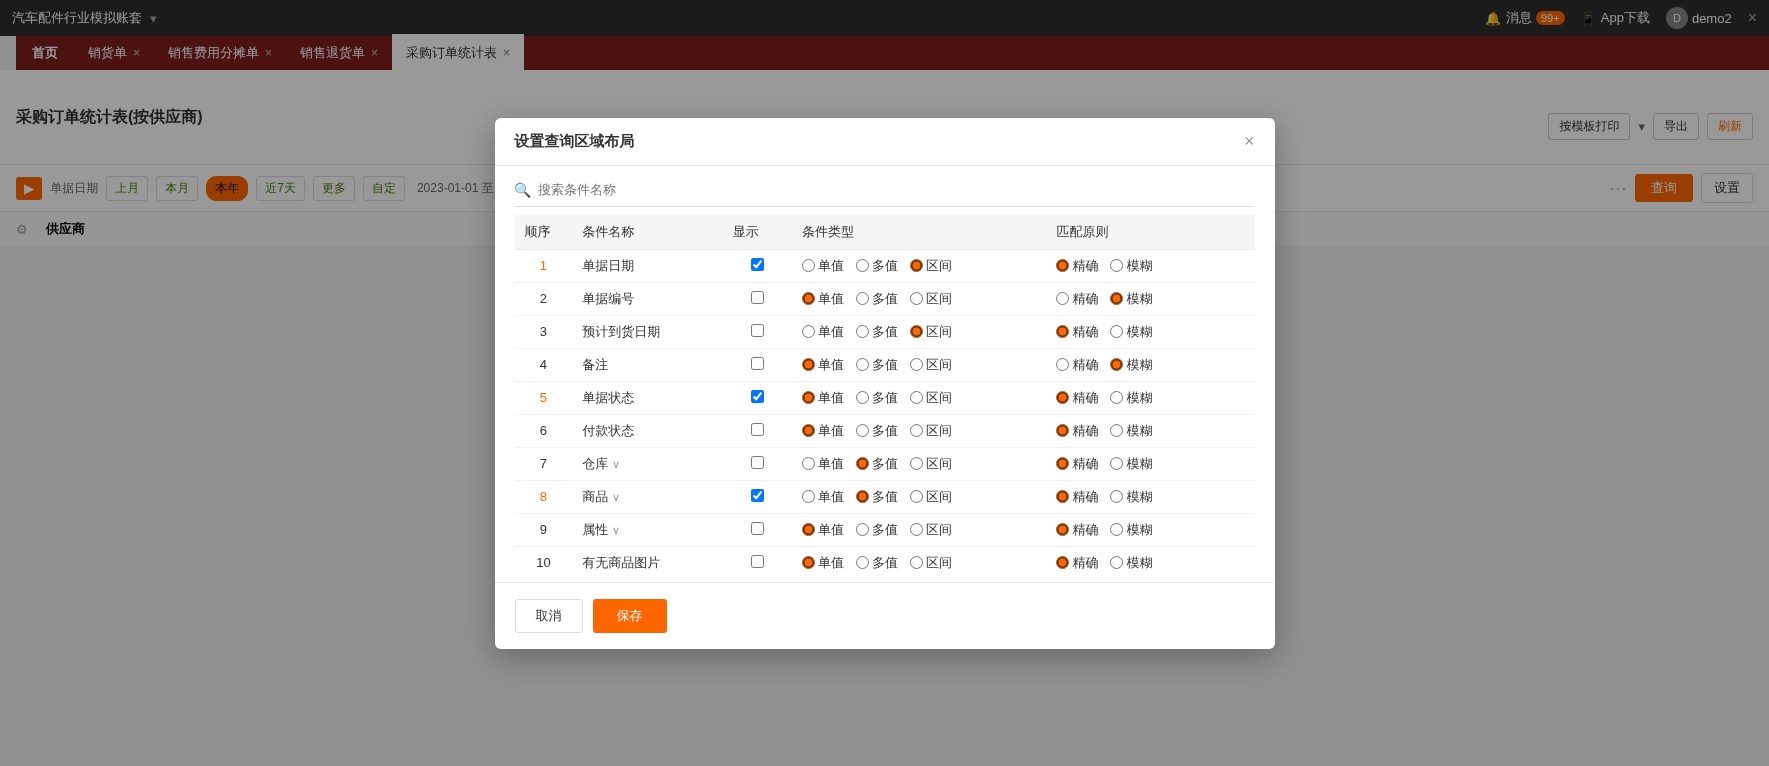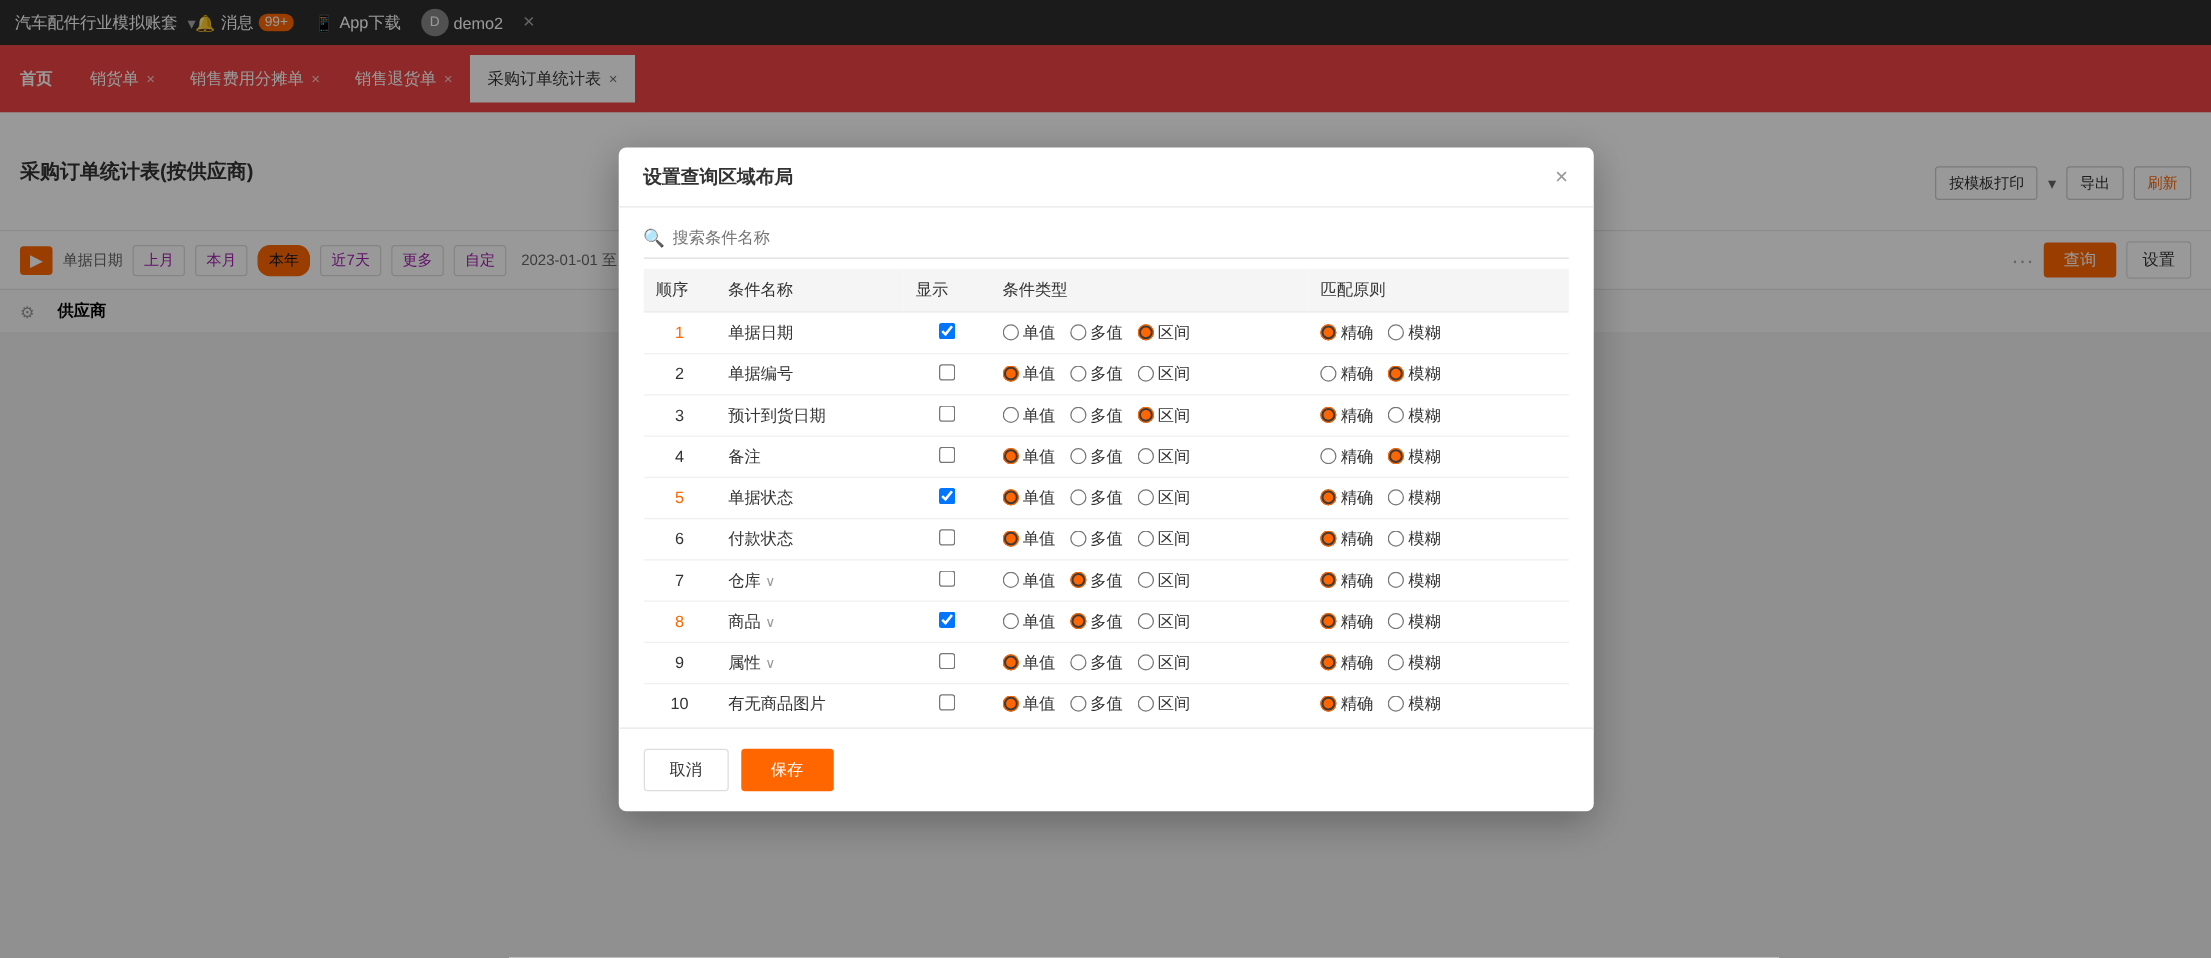--- a/index.html
+++ b/index.html
@@ -4,36 +4,37 @@
   <style>
     * { box-sizing: border-box; margin: 0; padding: 0; }
     body { font-family: 'Microsoft YaHei', Arial, sans-serif; font-size: 13px; background: #f0f0f0; overflow: hidden; }
 
     
     .top-bar {
       height: 36px;
       background: #2d2d2d;
       display: flex;
       align-items: center;
-      justify-content: flex-start;
+      justify-content: space-between;
       padding: 0 12px;
       color: #fff;
     }
     .top-bar-left { display: flex; align-items: center; gap: 8px; font-size: 13px; }
     .top-bar-right { display: flex; align-items: center; gap: 16px; font-size: 13px; }
     .top-bar-right .badge { background: #f60; border-radius: 10px; padding: 1px 5px; font-size: 11px; color: #fff; }
     .close-x { color: #aaa; cursor: pointer; font-size: 16px; }
 
     
     .tab-bar {
-      height: 54px;
-      background: #ef4444;
+      height: 34px;
+      background: #7f1d1d;
       display: flex;
       align-items: center;
       padding: 0 0;
+      margin-left: 16px;
     }
     .tab-item {
       height: 38px;
       display: flex;
       align-items: center;
       padding: 0 14px;
       color: #fff;
       font-size: 13px;
       cursor: pointer;
       position: relative;
@@ -65,21 +66,21 @@
     .filter-bar {
       background: #fff;
       padding: 8px 16px;
       display: flex;
       align-items: center;
       gap: 8px;
       border-bottom: 1px solid #e8e8e8;
     }
     .filter-toggle { background: #f60; color: #fff; border: none; padding: 4px 8px; cursor: pointer; border-radius: 3px; }
     .date-label { font-size: 12px; color: #666; }
-    .date-btn { padding: 3px 8px; border: 1px solid #ddd; background: #fff; cursor: pointer; border-radius: 3px; font-size: 12px; color: #a21caf; }
+    .date-btn { padding: 3px 8px; border: 1px solid #ddd; background: #fff; cursor: pointer; border-radius: 3px; font-size: 12px; color: #4d7c0f; }
     .date-btn.active { background: #f60; color: #0f172a; border-color: #f60; border-radius: 10px; }
     .date-range { font-size: 12px; color: #666; margin-left: 4px; }
     .btn-query { background: #f60; color: #fff; border: none; padding: 5px 16px; border-radius: 3px; cursor: pointer; font-size: 13px; }
     .btn-settings { background: none; border: 1px solid #ddd; padding: 5px 12px; border-radius: 3px; cursor: pointer; font-size: 13px; color: #333; }
     .spacer { flex: 1; }
 
     
     .table-area {
       background: #fff;
       margin: 0;

